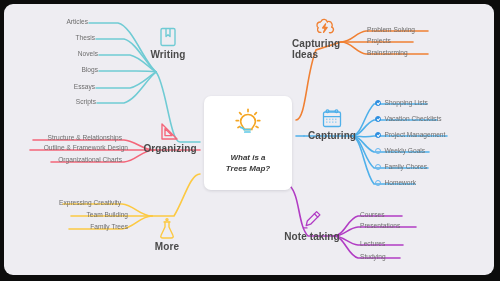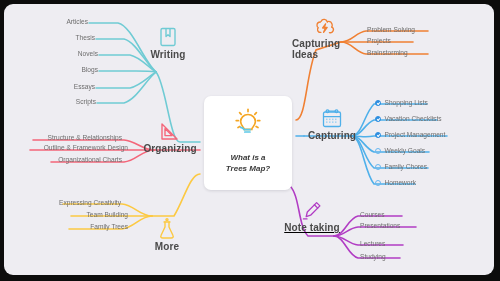--- a/index.html
+++ b/index.html
@@ -228,21 +228,21 @@
     <span class="blabel">Capturing</span>
   </div>
 
   <div class="leaf l" style="left:371px;top:95px;width:96px;"><span class="chk on"></span><span>Shopping Lists</span></div>
   <div class="leaf l" style="left:371px;top:111px;width:96px;"><span class="chk on"></span><span>Vacation Checklists</span></div>
   <div class="leaf l" style="left:371px;top:127px;width:96px;"><span class="chk on"></span><span>Project Management</span></div>
   <div class="leaf l" style="left:371px;top:143px;width:96px;"><span class="chk off"></span><span>Weekly Goals</span></div>
   <div class="leaf l" style="left:371px;top:159px;width:96px;"><span class="chk off"></span><span>Family Chores</span></div>
   <div class="leaf l" style="left:371px;top:175px;width:96px;"><span class="chk off"></span><span>Homework</span></div>
 
-  <div class="branch" style="left:280px;top:196px;width:56px;text-decoration:underline;">
+  <div class="branch" style="left:280px;top:205px;width:56px;">
     <span class="bicon">
       <svg width="22" height="21" viewBox="0 0 22 21">
         <g fill="none" stroke="#b13cc4" stroke-width="1.3" stroke-linejoin="round" stroke-linecap="round">
           <path d="M15.6,2.6 L18.9,5.9 L9.6,15.2 L5.2,16.7 L6.3,12.0 Z"></path>
           <path d="M13.4,4.8 L16.7,8.1"></path>
           <path d="M2.4,18.9 L6.0,18.9"></path>
         </g>
       </svg>
     </span>
     <span class="blabel">Note taking</span>

